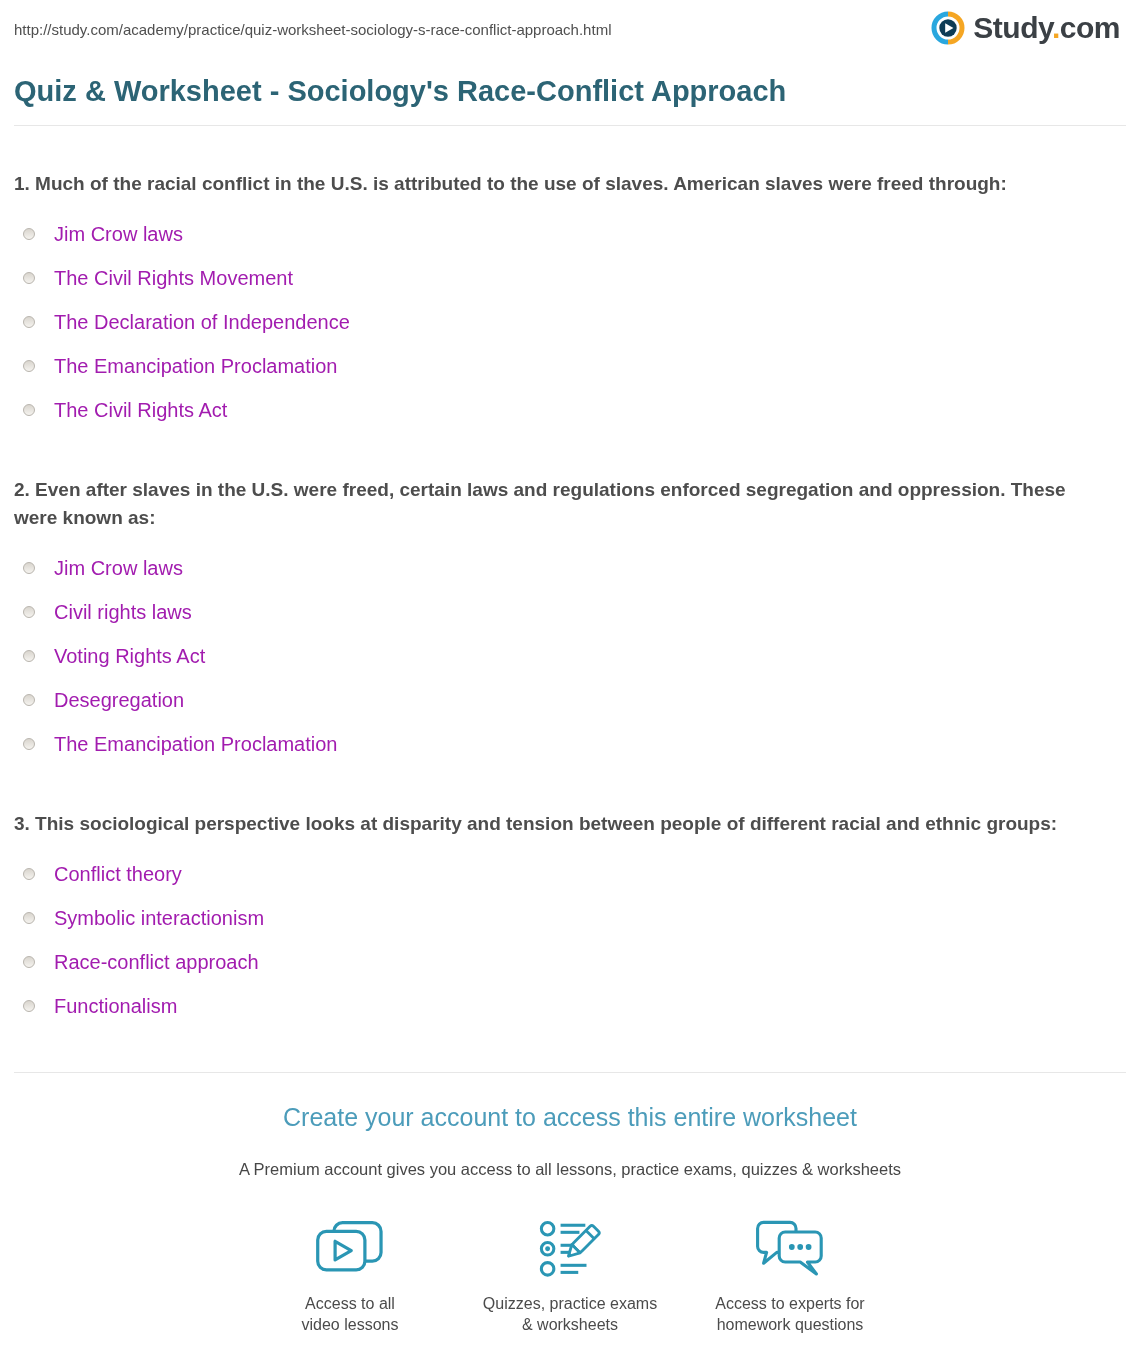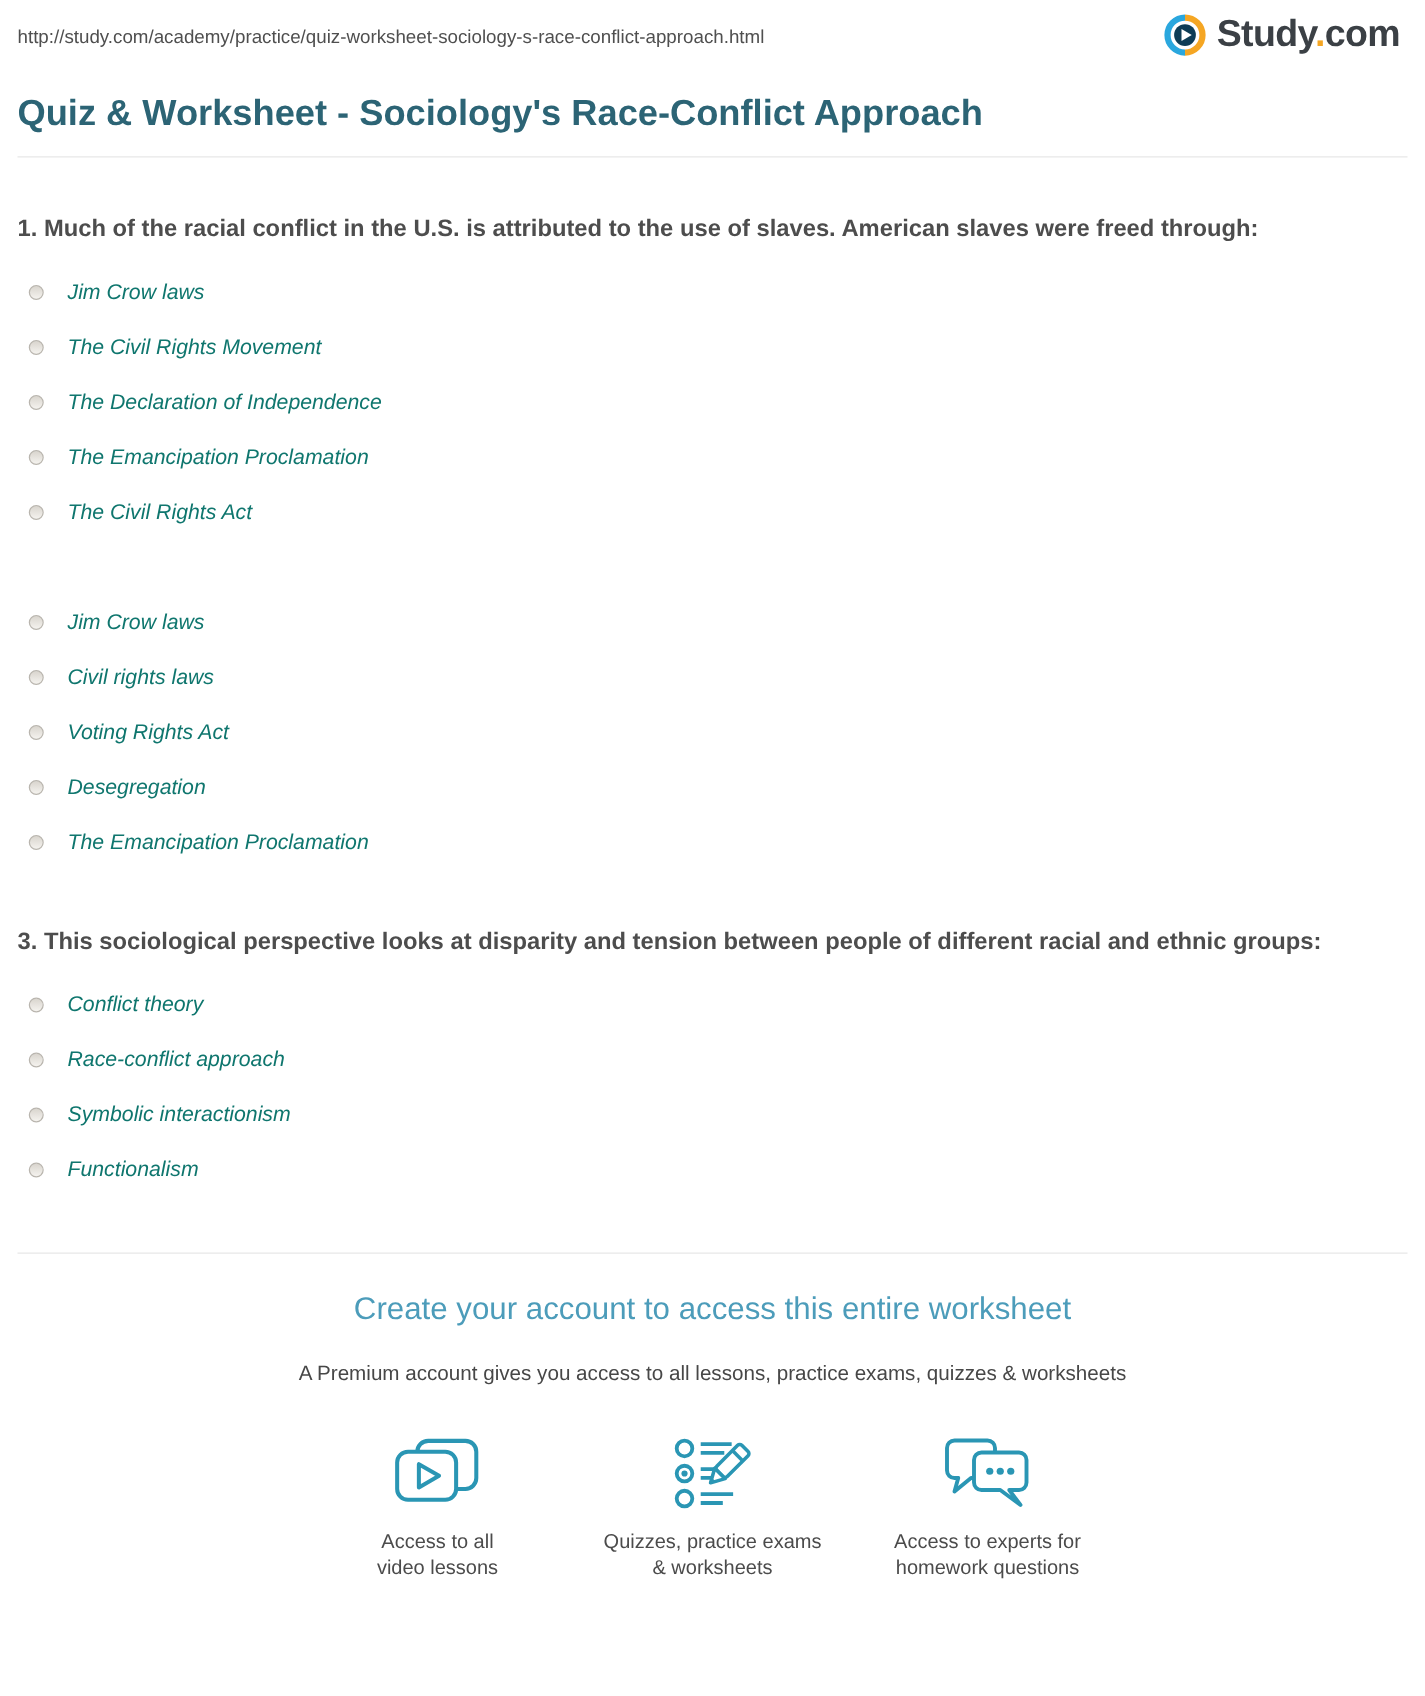--- a/index.html
+++ b/index.html
@@ -73,25 +73,24 @@
     width: 12px;
     height: 12px;
     border-radius: 50%;
     border: 1px solid #b9b5ae;
     background: linear-gradient(#d9d5ce, #f5f3ef);
     margin: 0 19px 0 9px;
     flex: 0 0 auto;
     cursor: pointer;
   }
   .option-label {
-    font-size: 17px;
-    color: #0f766e;
+    font-size: 20px;
+    color: #a21caf;
     line-height: 22px;
     cursor: pointer;
-    font-style: italic;
   }
 
   
   hr.cta-divider {
     border: none;
     border-top: 1px solid #e7e7e7;
     margin: 44px 0 0 0;
   }
   .cta-heading {
     margin-top: 30px;
@@ -166,20 +165,21 @@
         <span class="option-label">The Emancipation Proclamation</span>
       </div>
       <div class="option-row">
         <span class="radio"></span>
         <span class="option-label">The Civil Rights Act</span>
       </div>
     </div>
   </div>
 
   <div class="question-block">
+    <div class="question-text">2. Even after slaves in the U.S. were freed, certain laws and regulations enforced segregation and oppression. These were known as:</div>
     <div class="options">
       <div class="option-row">
         <span class="radio"></span>
         <span class="option-label">Jim Crow laws</span>
       </div>
       <div class="option-row">
         <span class="radio"></span>
         <span class="option-label">Civil rights laws</span>
       </div>
       <div class="option-row">
@@ -199,25 +199,25 @@
 
   <div class="question-block">
     <div class="question-text">3. This sociological perspective looks at disparity and tension between people of different racial and ethnic groups:</div>
     <div class="options">
       <div class="option-row">
         <span class="radio"></span>
         <span class="option-label">Conflict theory</span>
       </div>
       <div class="option-row">
         <span class="radio"></span>
+        <span class="option-label">Symbolic interactionism</span>
+      </div>
+      <div class="option-row">
+        <span class="radio"></span>
         <span class="option-label">Race-conflict approach</span>
-      </div>
-      <div class="option-row">
-        <span class="radio"></span>
-        <span class="option-label">Symbolic interactionism</span>
       </div>
       <div class="option-row">
         <span class="radio"></span>
         <span class="option-label">Functionalism</span>
       </div>
     </div>
   </div>
 
   <hr class="cta-divider">
   <h2 class="cta-heading">Create your account to access this entire worksheet</h2>

